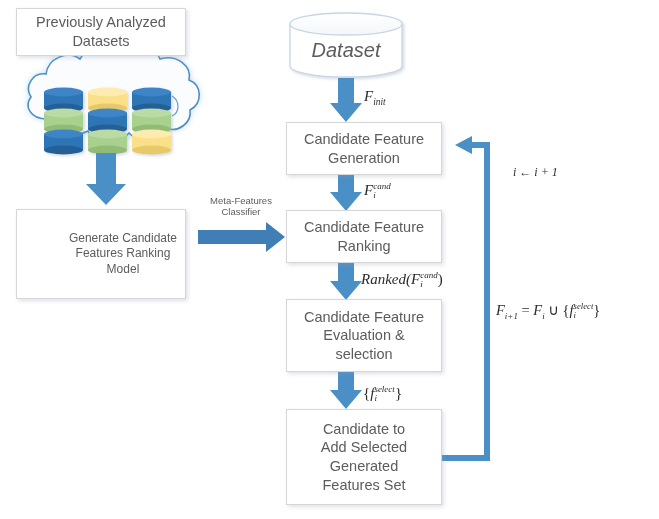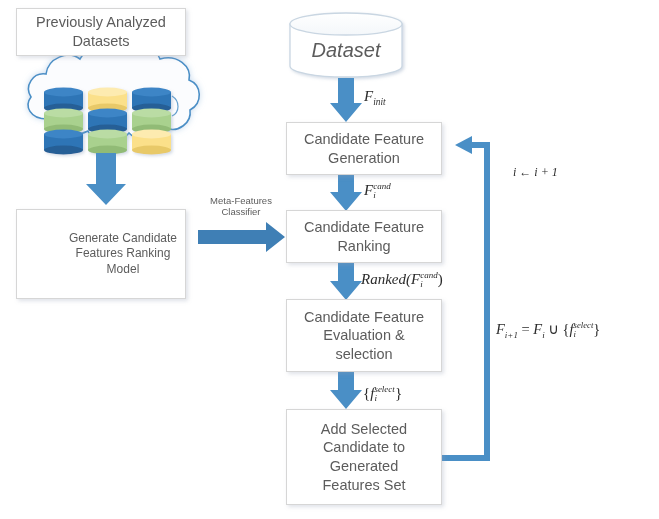--- a/index.html
+++ b/index.html
@@ -234,22 +234,22 @@
   <div class="box" style="left:286px;top:299px;width:156px;height:73px;font-size:14.5px;">
     <span>
       <span>Candidate Feature</span>
       <span>Evaluation &amp;</span>
       <span>selection</span>
     </span>
   </div>
 
   <div class="box" style="left:286px;top:409px;width:156px;height:96px;font-size:14.5px;">
     <span>
+      <span>Candidate to</span>
       <span>Add Selected</span>
-      <span>Candidate to</span>
       <span>Generated</span>
       <span>Features Set</span>
     </span>
   </div>
 
   <div class="mathlbl" style="left:364px;top:89px;font-size:15px;">
     <span>F</span><span class="dn">init</span>
   </div>
 
   <div class="mathlbl" style="left:364px;top:182px;font-size:15px;">
@@ -261,17 +261,17 @@
   </div>
 
   <div class="mathlbl" style="left:363px;top:385px;font-size:15px;">
     <span class="rm">{</span><span>f</span><span class="sup2"><b>select</b><b>i</b></span><span class="rm">}</span>
   </div>
 
   <div class="mathlbl" style="left:497px;top:166px;font-size:12px;margin-left:16px;">
     <span>i ← i + 1</span>
   </div>
 
-  <div class="mathlbl" style="left:496px;top:321px;font-size:14.5px;">
+  <div class="mathlbl" style="left:496px;top:302px;font-size:14.5px;">
     <span>F</span><span class="dn">i+1</span><span class="rm"> = </span><span>F</span><span class="dn">i</span><span class="rm"> ∪ {</span><span>f</span><span class="sup2"><b>select</b><b>i</b></span><span class="rm">}</span>
   </div>
 
 </div>
 
 </body></html>

